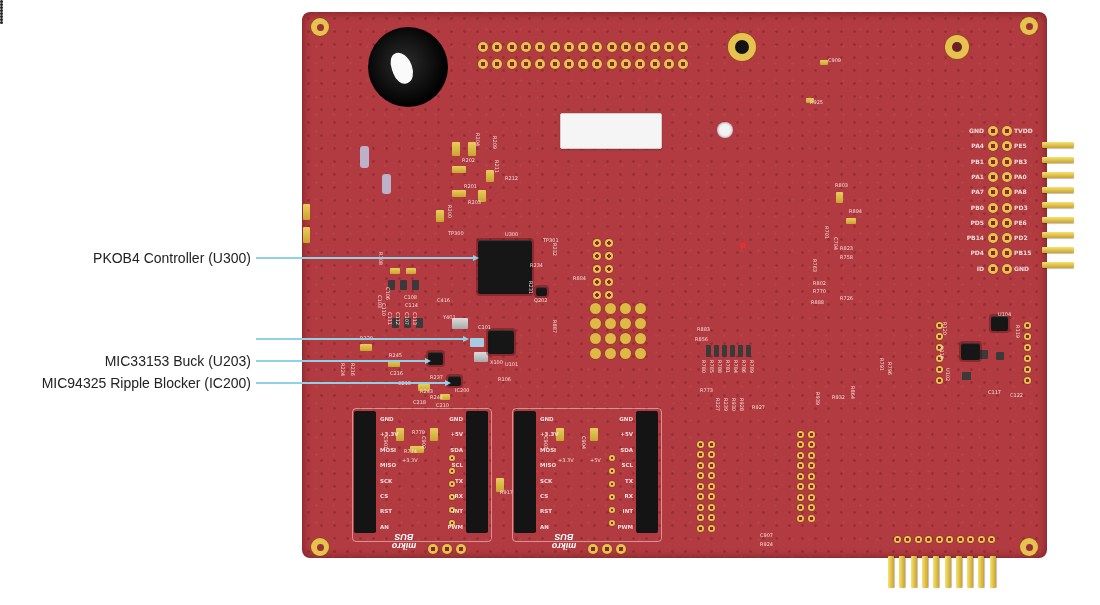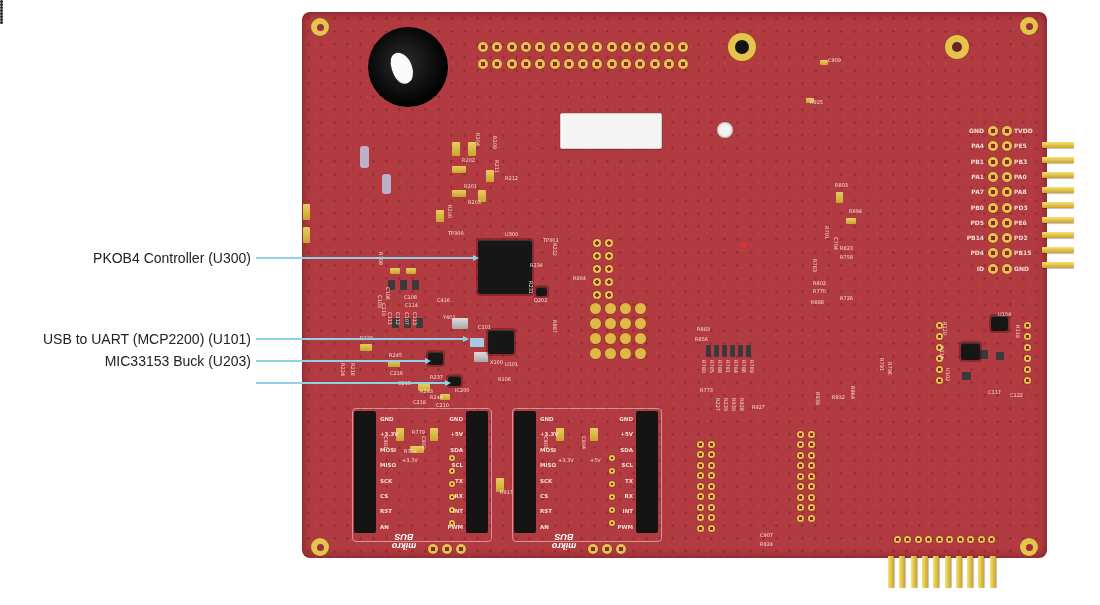--- a/index.html
+++ b/index.html
@@ -507,20 +507,20 @@
       <div class="refdes" style="left: 500px; top: 490px;">R917</div>
       <div class="refdes" style="left: 760px; top: 533px;">C907</div>
       <div class="refdes" style="left: 760px; top: 542px;">R924</div>
     </div>
 
   <div class="inductor"></div>
   <div class="ind-blob"></div>
   <div class="connector"></div>
 
   <div class="callout c1">PKOB4 Controller (U300)</div>
-  <div class="callout c2">USB to UART (MCP2200) (U101)</div>
   <div class="callout c3">MIC33153 Buck (U203)</div>
+  <div class="callout c4">MIC94325 Ripple Blocker (IC200)</div>
 
   <div class="cline l1"></div>
   <div class="cline l2"></div>
   <div class="cline l3"></div>
   <div class="cline l4"></div>
 </div>
 
 </body></html>

